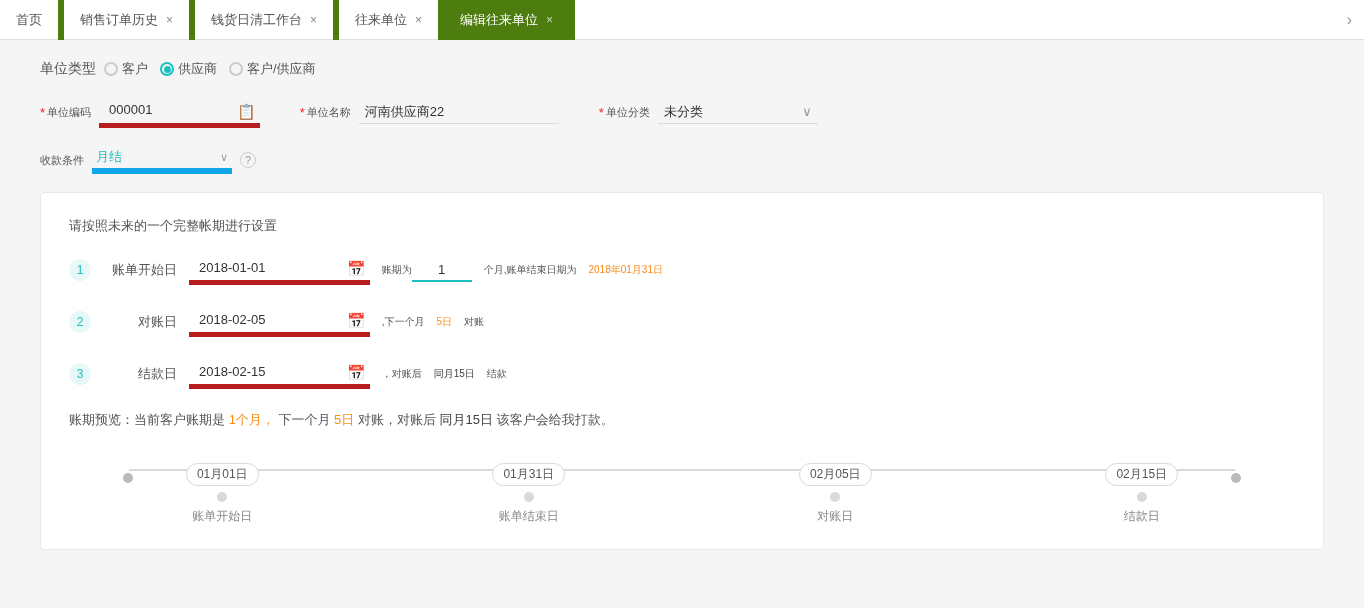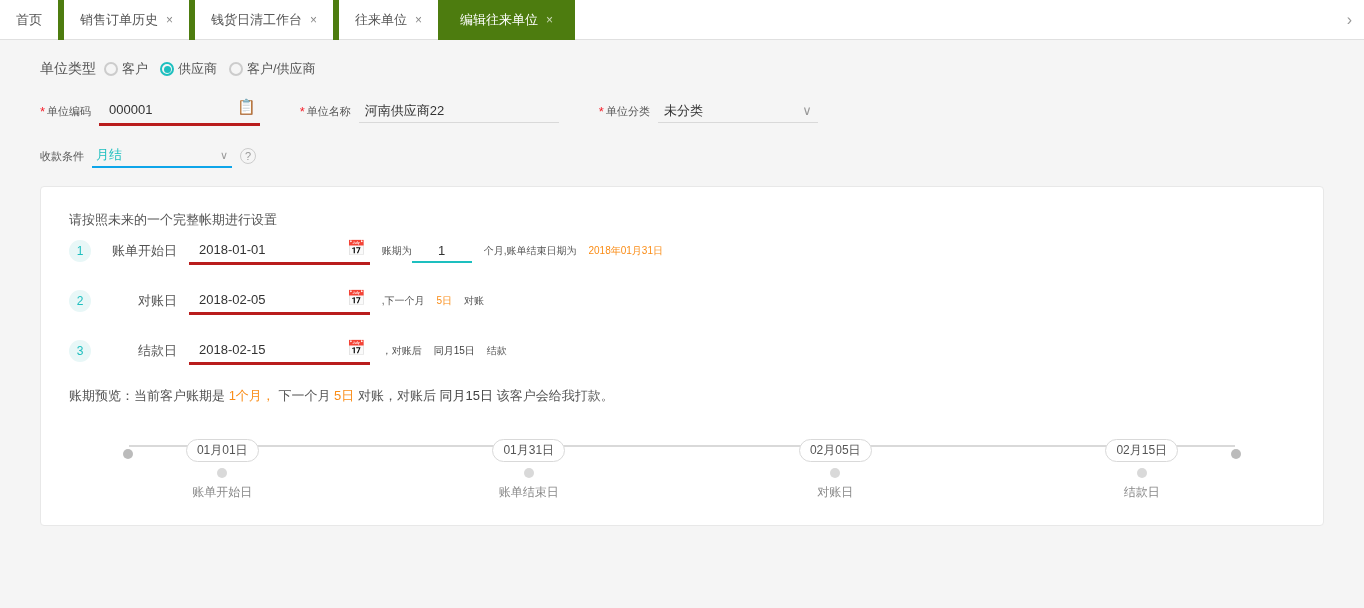--- a/index.html
+++ b/index.html
@@ -105,42 +105,42 @@
       border-bottom: 1px solid #d9d9d9;
       padding: 4px 6px;
       font-size: 13px;
       color: #333;
       outline: none;
       width: 180px;
       background: transparent;
     }
     .input-with-icon {
       display: flex;
-      align-items: flex-start;
-      border-bottom: 3px solid #b91c1c;
+      align-items: flex-end;
+      border-bottom: 5px solid #b91c1c;
       padding: 2px 4px;
     }
     .input-with-icon input {
       border: none;
       outline: none;
       font-size: 13px;
       color: #333;
       background: transparent;
       width: 150px;
     }
     .calendar-icon {
       color: #1dbfbf;
       font-size: 15px;
       cursor: pointer;
       margin-left: 4px;
     }
     .dropdown-wrapper {
       display: flex;
       align-items: center;
-      border-bottom: 2px solid #0ea5e9;
+      border-bottom: 6px solid #0ea5e9;
       padding: 2px 4px;
       min-width: 140px;
     }
     .dropdown-value {
       color: #1dbfbf;
       font-size: 13px;
       flex: 1;
     }
     .dropdown-arrow {
       color: #999;
@@ -165,21 +165,21 @@
     .section-box {
       background: #fff;
       border: 1px solid #e8e8e8;
       border-radius: 4px;
       padding: 24px 28px;
       margin-top: 8px;
     }
     .section-title {
       font-size: 13px;
       color: #555;
-      margin-bottom: 8px;
+      margin-bottom: 20px;
     }
 
     
     .step-row {
       display: flex;
       align-items: center;
       margin-bottom: 22px;
     }
     .step-num {
       width: 22px;

